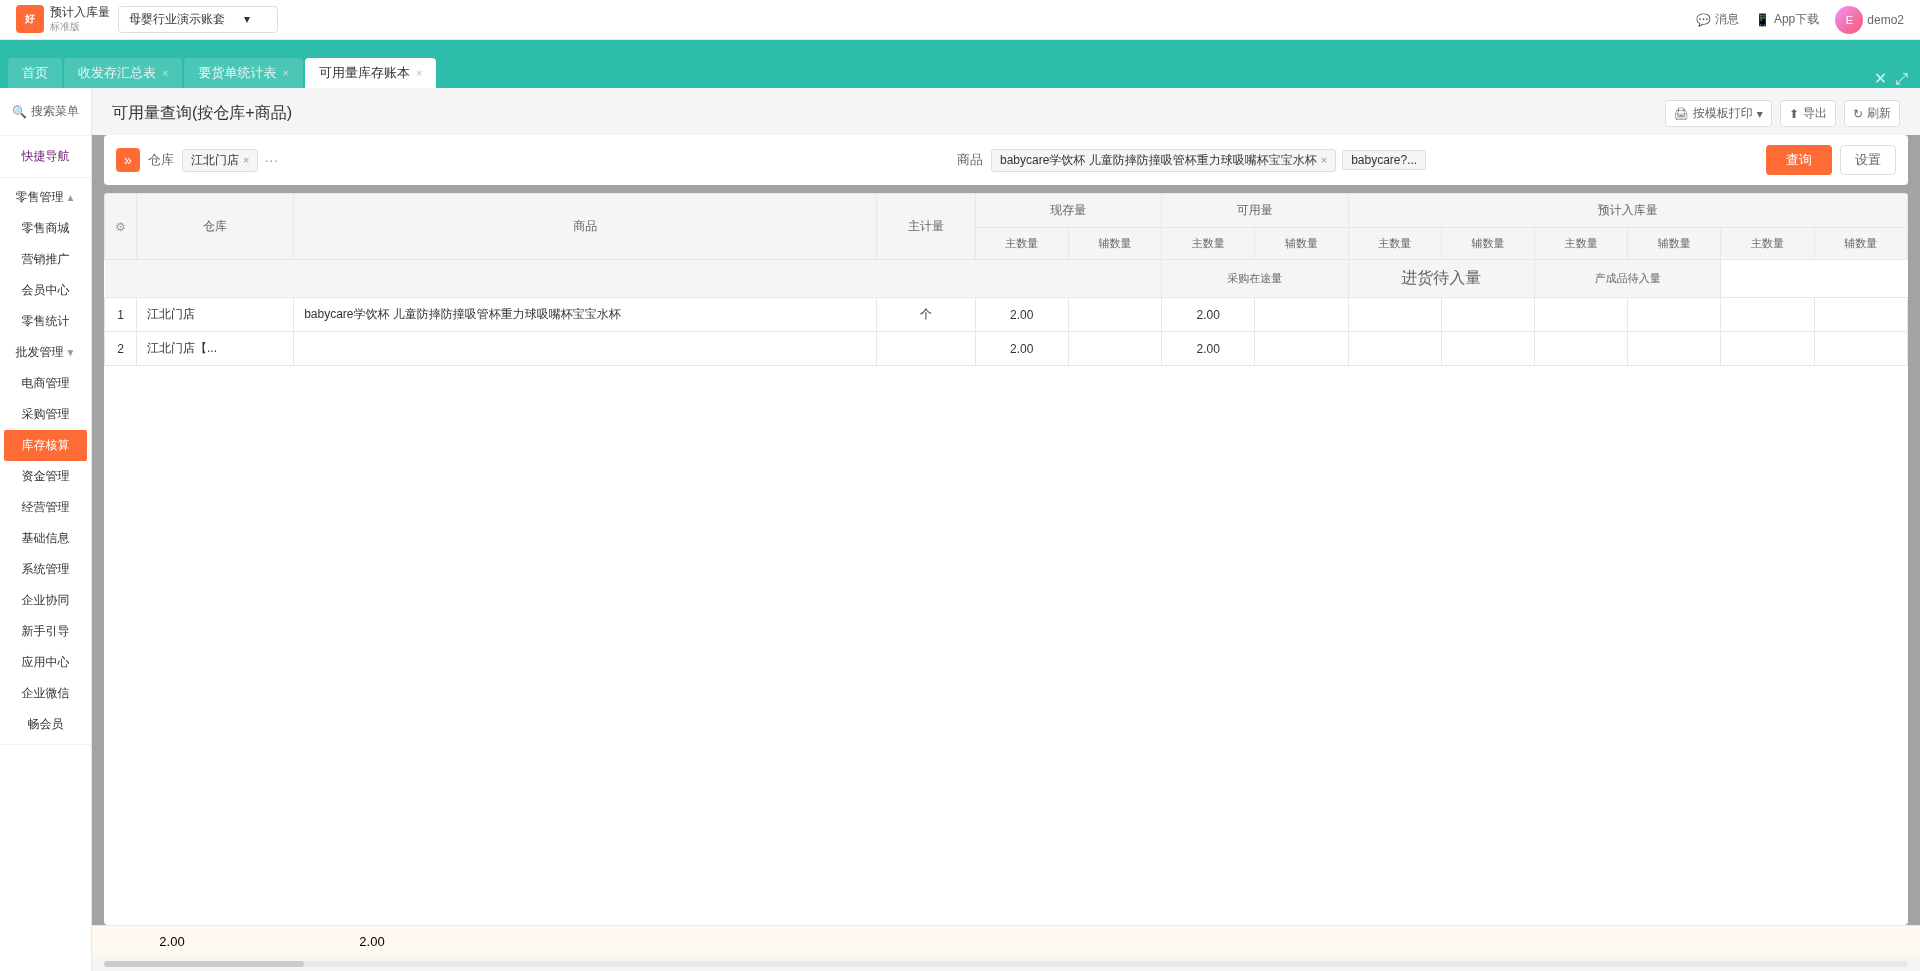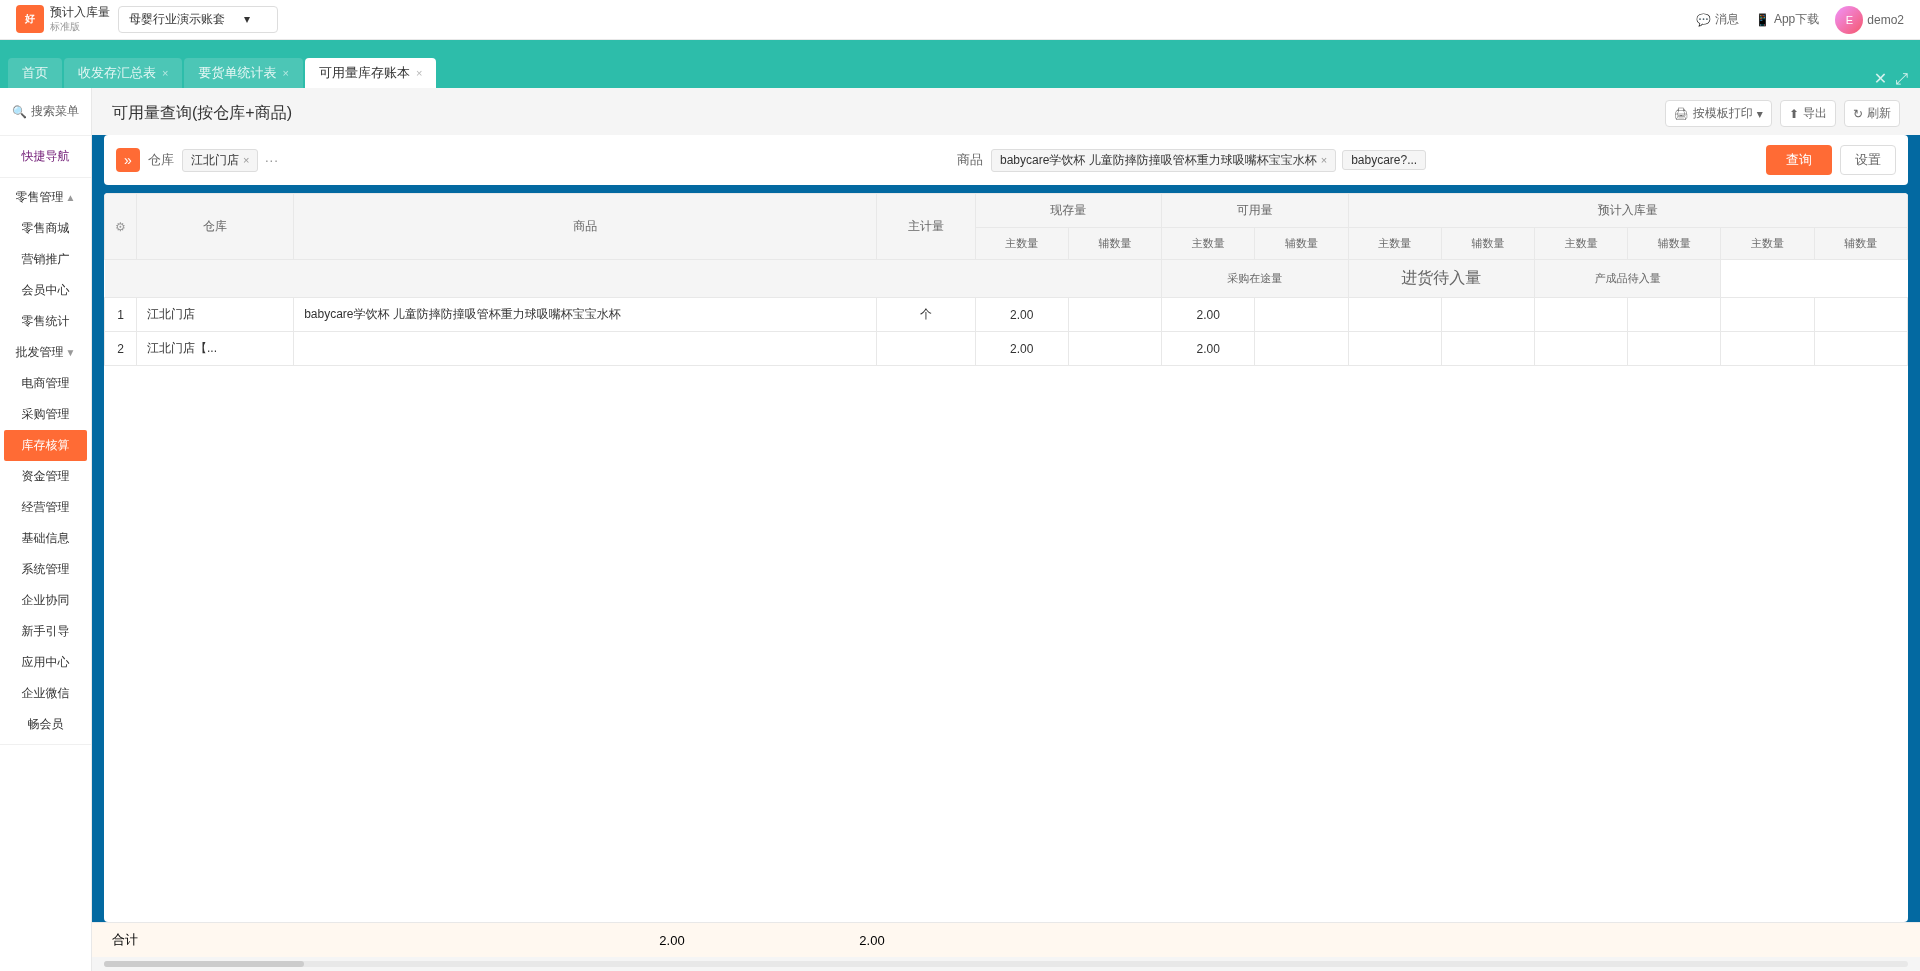--- a/index.html
+++ b/index.html
@@ -34,21 +34,21 @@
     .sidebar-search { padding: 10px 8px; border-bottom: 1px solid #f0f0f0; }
     .sidebar-search-btn { width: 100%; padding: 5px 0; background: none; border: none; cursor: pointer; font-size: 12px; color: #666; display: flex; align-items: center; justify-content: center; gap: 4px; }
     .sidebar-nav { padding: 6px 0; border-bottom: 1px solid #f0f0f0; }
     .sidebar-nav-item { padding: 6px 8px; font-size: 12px; color: #701a75; cursor: pointer; text-align: center; }
     .sidebar-section { padding: 4px 0; border-bottom: 1px solid #f0f0f0; }
     .sidebar-item { padding: 7px 8px; font-size: 12px; color: #333; cursor: pointer; text-align: center; display: flex; align-items: center; justify-content: center; gap: 2px; }
     .sidebar-item.active { background: #ff6b35; color: white; border-radius: 2px; margin: 0 4px; }
     .sidebar-item .arrow { font-size: 10px; color: #999; }
 
     
-    .content-area { flex: 1; display: flex; flex-direction: column; overflow: hidden; background: #0369a1; }
+    .content-area { flex: 1; display: flex; flex-direction: column; overflow: hidden; background: #a3a3a3; }
 
     
     .page-header { background: #f5f5f5; padding: 12px 20px 8px; display: flex; align-items: center; justify-content: space-between; flex-shrink: 0; }
     .page-title { font-size: 16px; font-weight: 500; color: #333; }
     .page-actions { display: flex; align-items: center; gap: 8px; }
     .action-btn { display: flex; align-items: center; gap: 4px; font-size: 12px; color: #666; cursor: pointer; padding: 4px 8px; border: 1px solid #ddd; border-radius: 4px; background: #fff; }
 
     
     .filter-area { background: #fff; margin: 0 12px 8px; border-radius: 4px; padding: 10px 12px; display: flex; align-items: center; gap: 8px; flex-shrink: 0; }
     .filter-expand-btn { width: 24px; height: 24px; background: #ff6b35; border-radius: 4px; display: flex; align-items: center; justify-content: center; color: white; cursor: pointer; font-size: 14px; }
@@ -324,21 +324,20 @@
             <td></td>
             <td></td>
             <td></td>
             <td></td>
           </tr>
         </tbody>
       </table>
     </div>
 
     <div class="footer-row">
-      <span style="min-width:500px;">合计</span>
       <span style="min-width:120px;text-align:center;">2.00</span>
       <span style="min-width:80px;"></span>
       <span style="min-width:120px;text-align:center;">2.00</span>
     </div>
 
     <div class="scroll-bar-area">
       <div class="scroll-track">
         <div class="scroll-thumb"></div>
       </div>
     </div>

